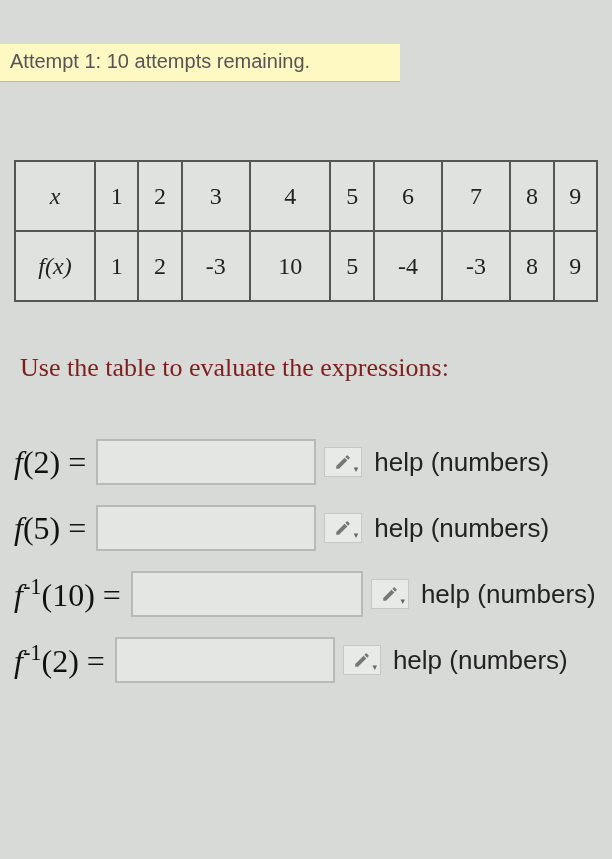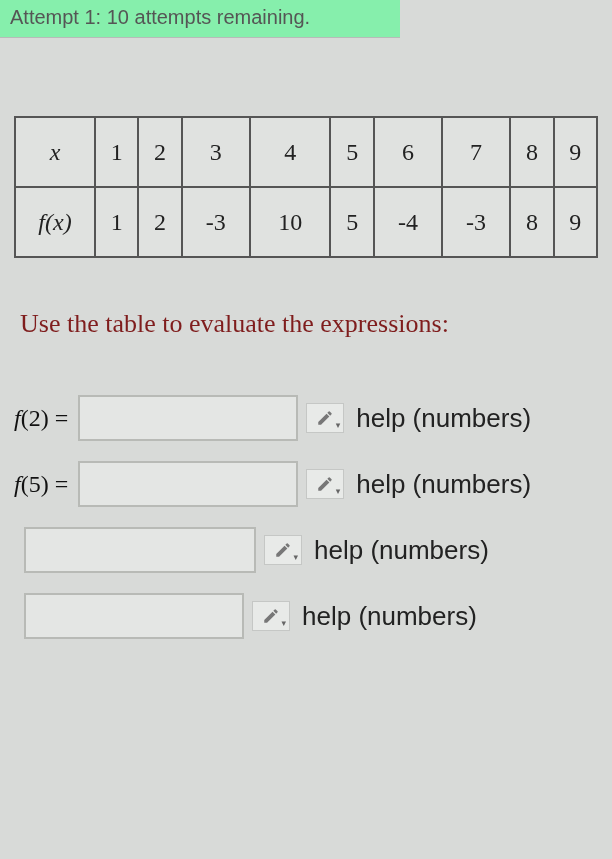--- a/index.html
+++ b/index.html
@@ -9,28 +9,29 @@
     }
     body {
       width: 612px;
       height: 859px;
       background: #d8dad8;
       font-family: Georgia, 'Times New Roman', serif;
       color: #2a2a2a;
       overflow: hidden;
     }
     .attempt-bar {
-      background: #86efac;
+      background: #fef9c3;
       padding: 6px 10px 8px 10px;
       font-family: Arial, Helvetica, sans-serif;
       font-size: 20px;
       color: #555;
       border-bottom: 1px solid #b8bab8;
       width: fit-content;
       min-width: 400px;
+      margin-top: 44px;
     }
     .content {
       padding: 0 14px 0 14px;
     }
     table.function-table {
       border-collapse: collapse;
       width: 100%;
       margin-top: 78px;
       background: #e0e2e0;
     }
@@ -61,21 +62,21 @@
       display: flex;
       align-items: center;
       margin-top: 20px;
       padding-left: 0px;
     }
     .question-row.first {
       margin-top: 54px;
     }
     .expr {
       font-family: 'Times New Roman', serif;
-      font-size: 24px;
+      font-size: 32px;
       font-style: italic;
       color: #111;
       white-space: nowrap;
     }
     .expr .paren, .expr .eq, .expr .num {
       font-style: normal;
     }
     .sup {
       font-size: 0.7em;
       vertical-align: super;
@@ -184,31 +185,37 @@
     <span class="pencil-btn">
       <svg viewBox="0 0 24 24" fill="none" stroke="#666" stroke-width="2">
         <path d="M3 17.25V21h3.75L17.8 9.95l-3.75-3.75L3 17.25zM20.7 7.05a1 1 0 0 0 0-1.41l-2.34-2.34a1 1 0 0 0-1.41 0l-1.83 1.83 3.75 3.75 1.83-1.83z" fill="#777" stroke="none"></path>
       </svg>
       <span class="chev">▾</span>
     </span>
     <span class="help-link">help (numbers)</span>
   </div>
 
   <div class="question-row">
+    <span class="expr">
+      <span>f</span><span class="sup">-1</span><span class="paren">(</span><span class="num">10</span><span class="paren">)</span> <span class="eq">=</span>
+    </span>
     <input class="answer-input wider" type="text" style="">
     <span class="pencil-btn">
       <svg viewBox="0 0 24 24" fill="none" stroke="#666" stroke-width="2">
         <path d="M3 17.25V21h3.75L17.8 9.95l-3.75-3.75L3 17.25zM20.7 7.05a1 1 0 0 0 0-1.41l-2.34-2.34a1 1 0 0 0-1.41 0l-1.83 1.83 3.75 3.75 1.83-1.83z" fill="#777" stroke="none"></path>
       </svg>
       <span class="chev">▾</span>
     </span>
     <span class="help-link">help (numbers)</span>
   </div>
 
   <div class="question-row">
+    <span class="expr">
+      <span>f</span><span class="sup">-1</span><span class="paren">(</span><span class="num">2</span><span class="paren">)</span> <span class="eq">=</span>
+    </span>
     <input class="answer-input" type="text" style="">
     <span class="pencil-btn">
       <svg viewBox="0 0 24 24" fill="none" stroke="#666" stroke-width="2">
         <path d="M3 17.25V21h3.75L17.8 9.95l-3.75-3.75L3 17.25zM20.7 7.05a1 1 0 0 0 0-1.41l-2.34-2.34a1 1 0 0 0-1.41 0l-1.83 1.83 3.75 3.75 1.83-1.83z" fill="#777" stroke="none"></path>
       </svg>
       <span class="chev">▾</span>
     </span>
     <span class="help-link">help (numbers)</span>
   </div>
 

